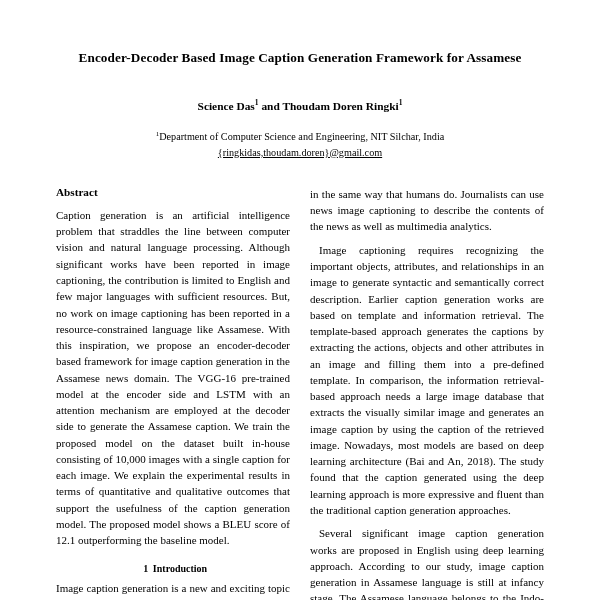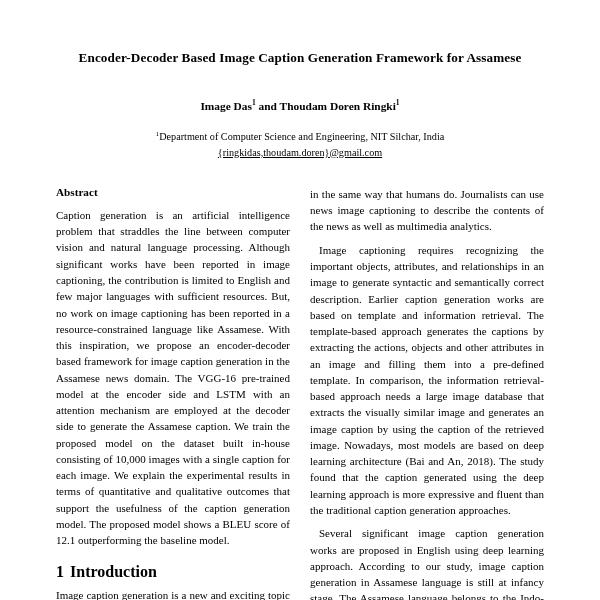--- a/index.html
+++ b/index.html
@@ -65,23 +65,24 @@
     width: 234px;
     flex: 0 0 234px;
   }
   .section-head-center {
     text-align: left;
     font-size: 11.2px;
     font-weight: bold;
     margin-bottom: 9px;
   }
   .section-head {
-    font-size: 16px;
+    font-size: 10px;
     font-weight: bold;
     margin: 14px 0 6px 0;
+    text-align: center;
   }
   .section-head .secnum {
     display: inline-block;
     min-width: 14px;
   }
   p.body {
     font-size: 11px;
     line-height: 1.48;
     text-align: justify;
     margin: 0 0 7px 0;
@@ -94,21 +95,21 @@
   }
 </style>
 </head>
 <body>
 
 <div class="page">
 
   <div class="title">Encoder-Decoder Based Image Caption Generation Framework for Assamese</div>
 
   <div class="authors">
-    <span>Image Das</span><sup>1</sup><span> and </span><span>Thoudam Doren Ringki</span><sup>1</sup>
+    <span>Science Das</span><sup>1</sup><span> and </span><span>Thoudam Doren Ringki</span><sup>1</sup>
   </div>
 
   <div class="affil">
     <sup>1</sup><span>Department of Computer Science and Engineering, NIT Silchar, India</span>
   </div>
   <div class="email">{ringkidas,thoudam.doren}@gmail.com</div>
 
   <div class="columns">
 
     <div class="col">

